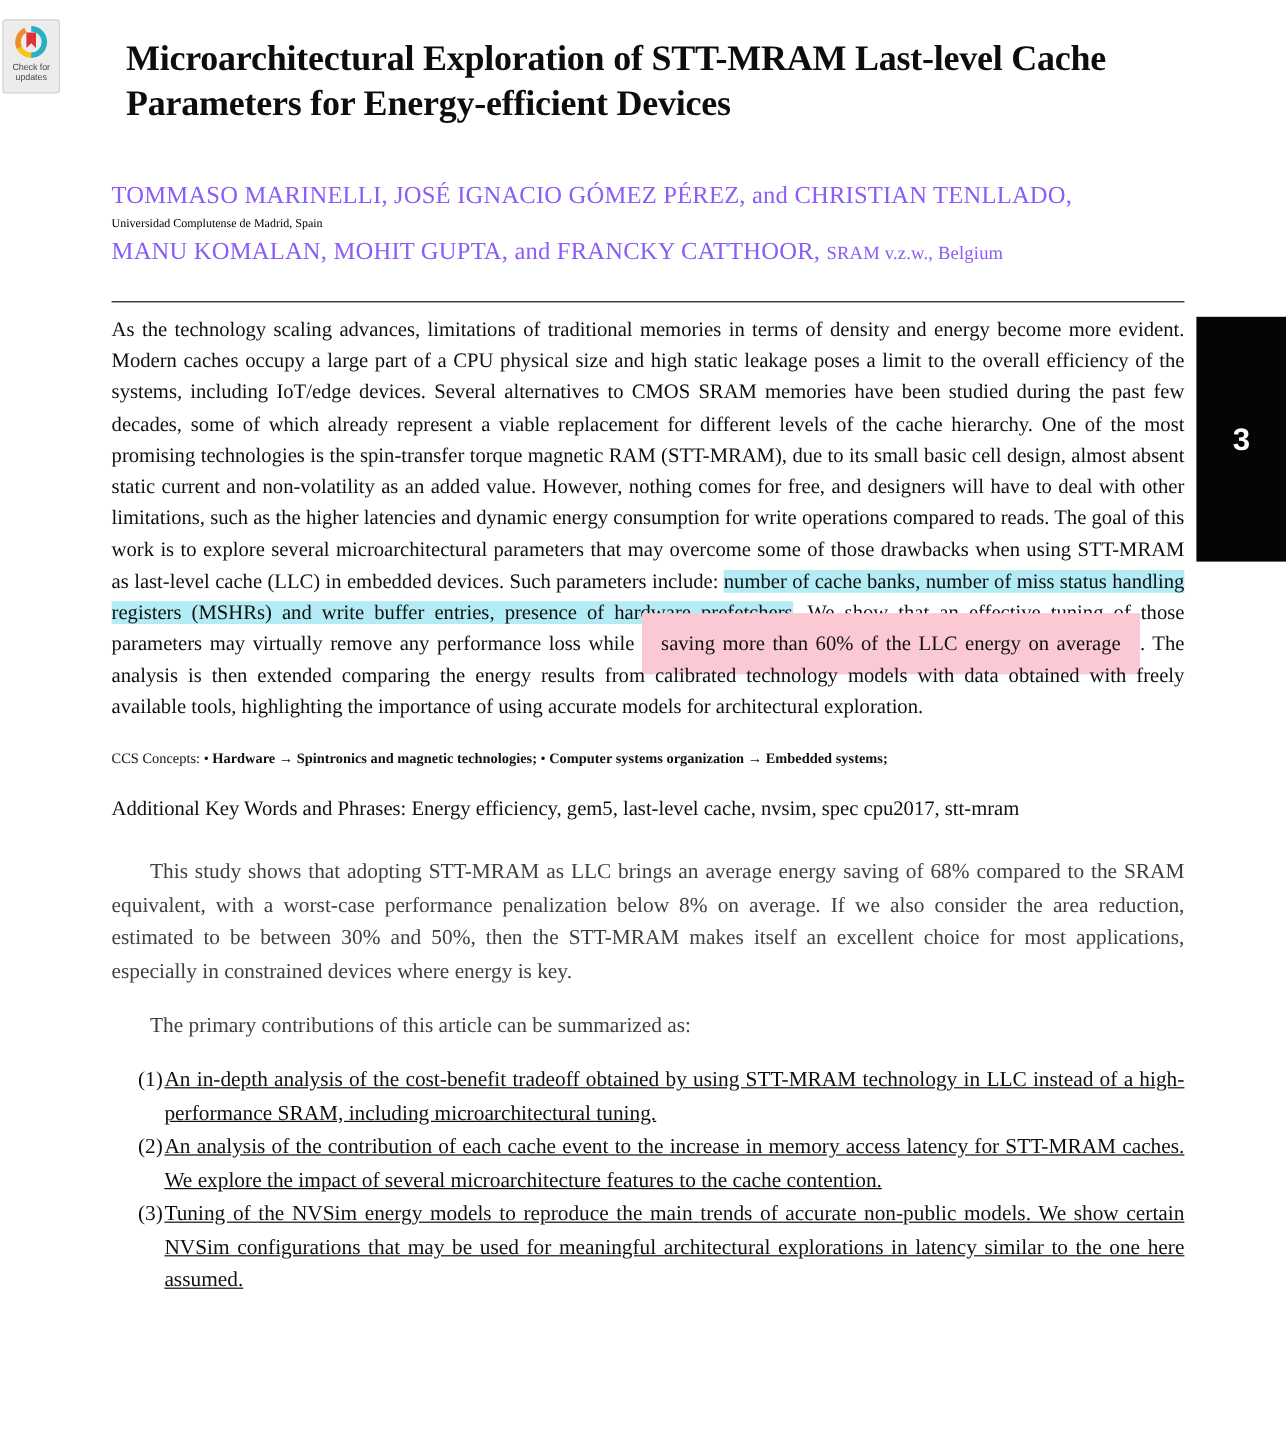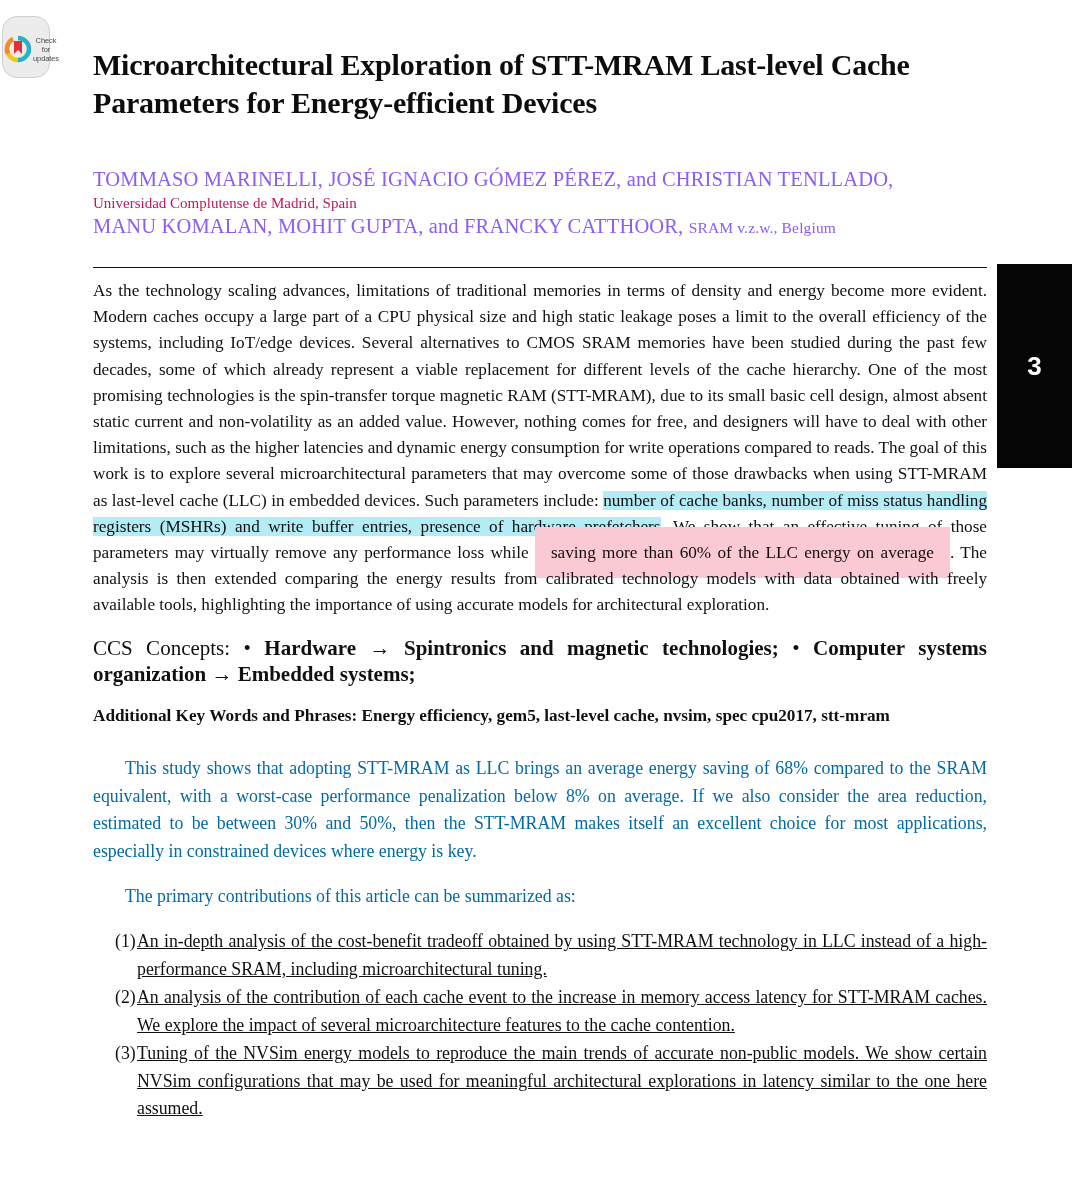--- a/index.html
+++ b/index.html
@@ -20,24 +20,24 @@
 
   
   .crossmark {
     position: absolute;
     left: 2px;
     top: 16px;
     width: 48px;
     height: 62px;
     background: #ececec;
     border: 1px solid #cfcfcf;
-    border-radius: 15px;
+    border-radius: 3px;
     box-sizing: border-box;
     display: flex;
-    flex-direction: row;
+    flex-direction: column;
     align-items: center;
     justify-content: flex-start;
     padding-top: 3px;
   }
   .cm-logo {
     width: 30px;
     height: 30px;
     position: relative;
   }
   .cm-text {
@@ -74,39 +74,39 @@
     top: 0;
     width: 894px;
   }
 
   .title {
     font-family: "Liberation Serif", "DejaVu Serif", serif;
     font-weight: bold;
     font-size: 30px;
     line-height: 38px;
     letter-spacing: -0.2px;
-    margin: 0;
-    padding-top: 46px;
+    margin: 12px;
+    padding-top: 18px;
     color: #0d0d0d;
     width: 860px;
   }
 
   .authors {
     margin-top: 45px;
   }
   .author-line {
     font-size: 20.5px;
     line-height: 25px;
     letter-spacing: 0.15px;
     color: #8b5cf6;
   }
   .affil {
-    font-size: 15px;
+    font-size: 10px;
     line-height: 22px;
-    color: #be185d;
+    color: #000000;
   }
   .author-line .affil-inline {
     font-size: 15.5px;
   }
 
   .rule {
     margin-top: 27px;
     width: 894px;
     height: 0;
     border-top: 1.6px solid #111;
@@ -128,42 +128,41 @@
     padding: 0;
   }
   mark.hl-pink {
     background: #fac9d4;
     color: inherit;
     padding: 16px;
   }
 
   .ccs {
     margin-top: 16px;
-    font-size: 21px;
+    font-size: 12px;
     line-height: 26.2px;
     text-align: justify;
     color: #101010;
   }
   .ccs b { font-weight: bold; }
 
   .keywords {
     margin-top: 16px;
     font-size: 17.2px;
     line-height: 26.2px;
     color: #101010;
-    font-weight: bold;
   }
 
   .body-para {
     margin-top: 26px;
     font-size: 17.8px;
     line-height: 27.5px;
     text-align: justify;
     text-indent: 32px;
-    color: #0369a1;
+    color: #404040;
   }
   .body-para.tight { margin-top: 16px; }
 
   .contrib-list {
     margin: 6px 0 0 0;
     padding: 0;
     list-style: none;
     font-size: 17.8px;
     line-height: 27.5px;
     color: #101010;

